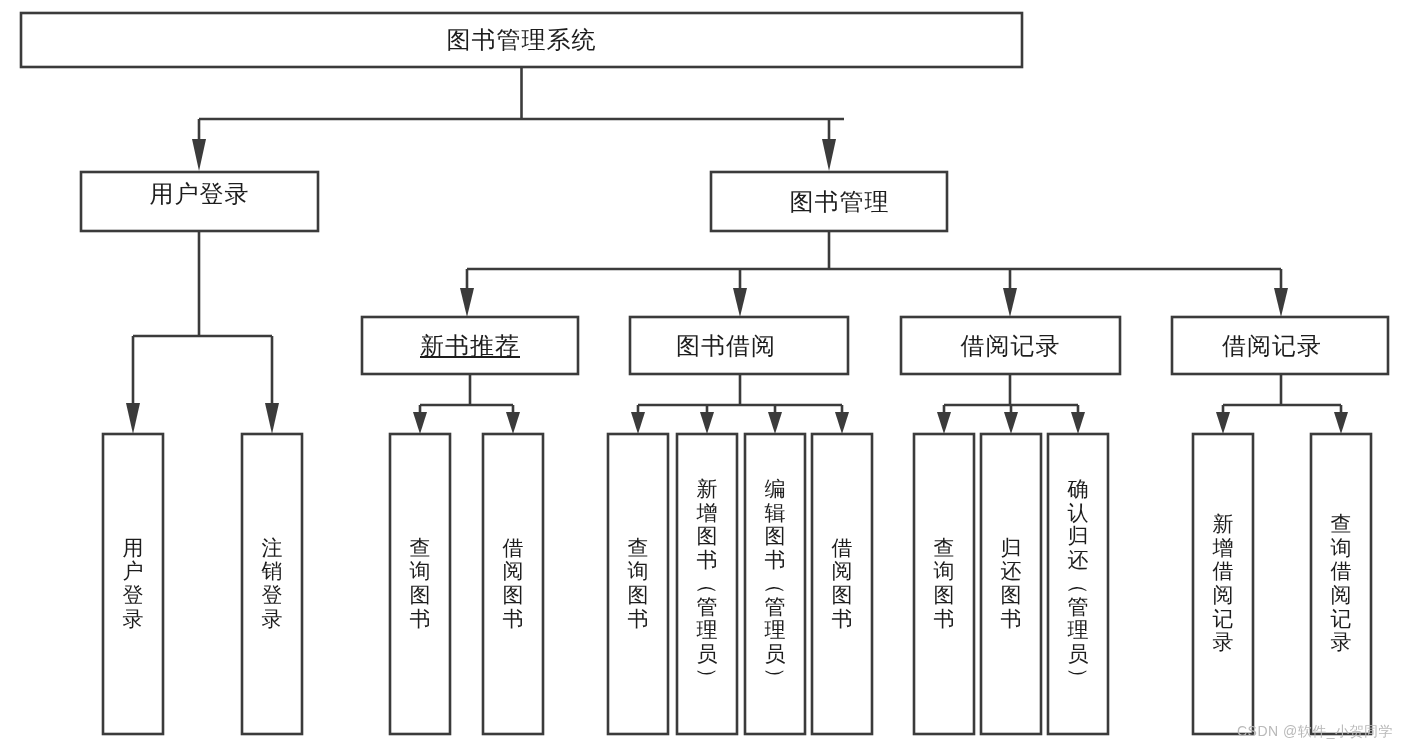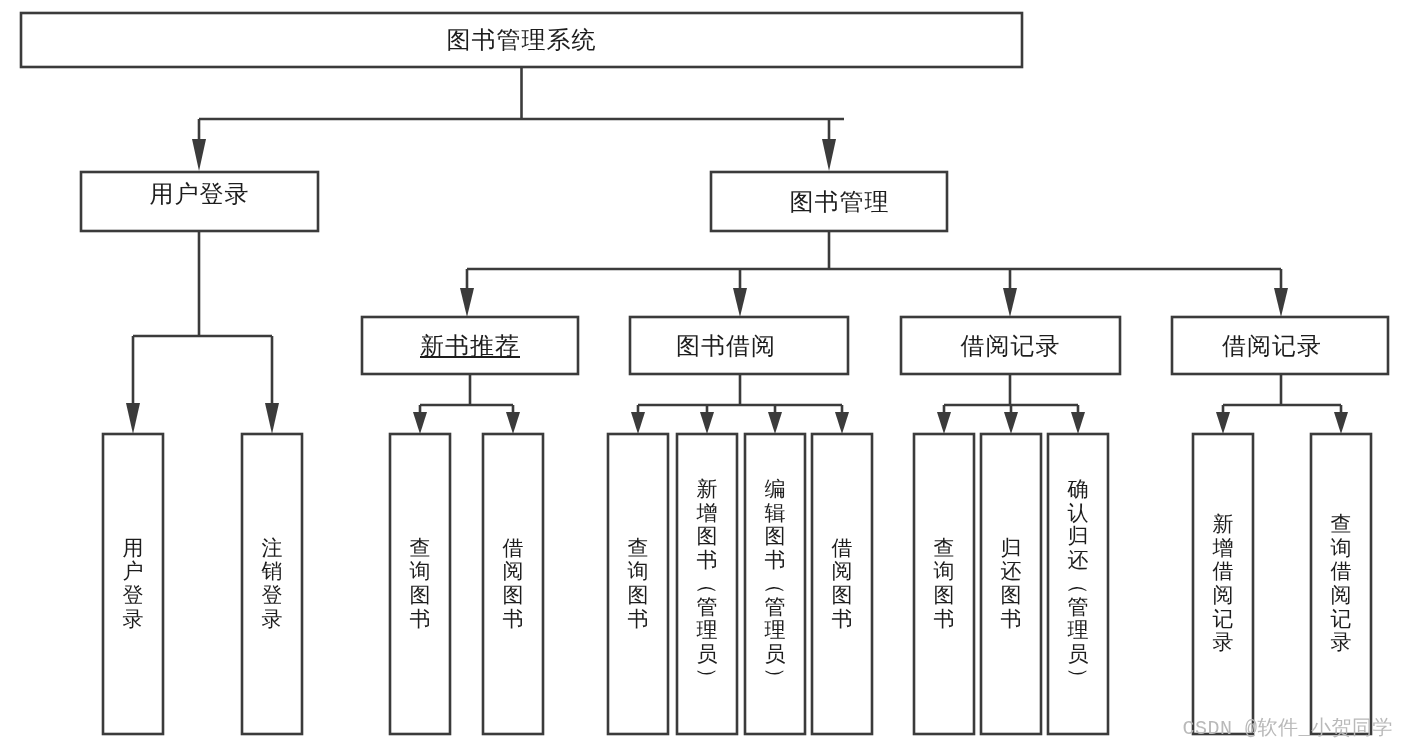--- a/index.html
+++ b/index.html
@@ -38,22 +38,22 @@
     stroke-linecap: butt;
   }
   .edge-arrow {
     fill: #3b3b3b;
     stroke: none;
   }
   .watermark-text {
     position: absolute;
     right: 12px;
     bottom: 6px;
-    font-family: Liberation Mono, monospace;
-    font-size: 20px;
+    font-family: Liberation Sans, sans-serif;
+    font-size: 14px;
     color: #b9b9b9;
     white-space: nowrap;
     letter-spacing: 0.5px;
     user-select: none;
   }
   .vlabel-wrap {
     position: absolute;
     display: flex;
     flex-direction: column;
     align-items: center;

